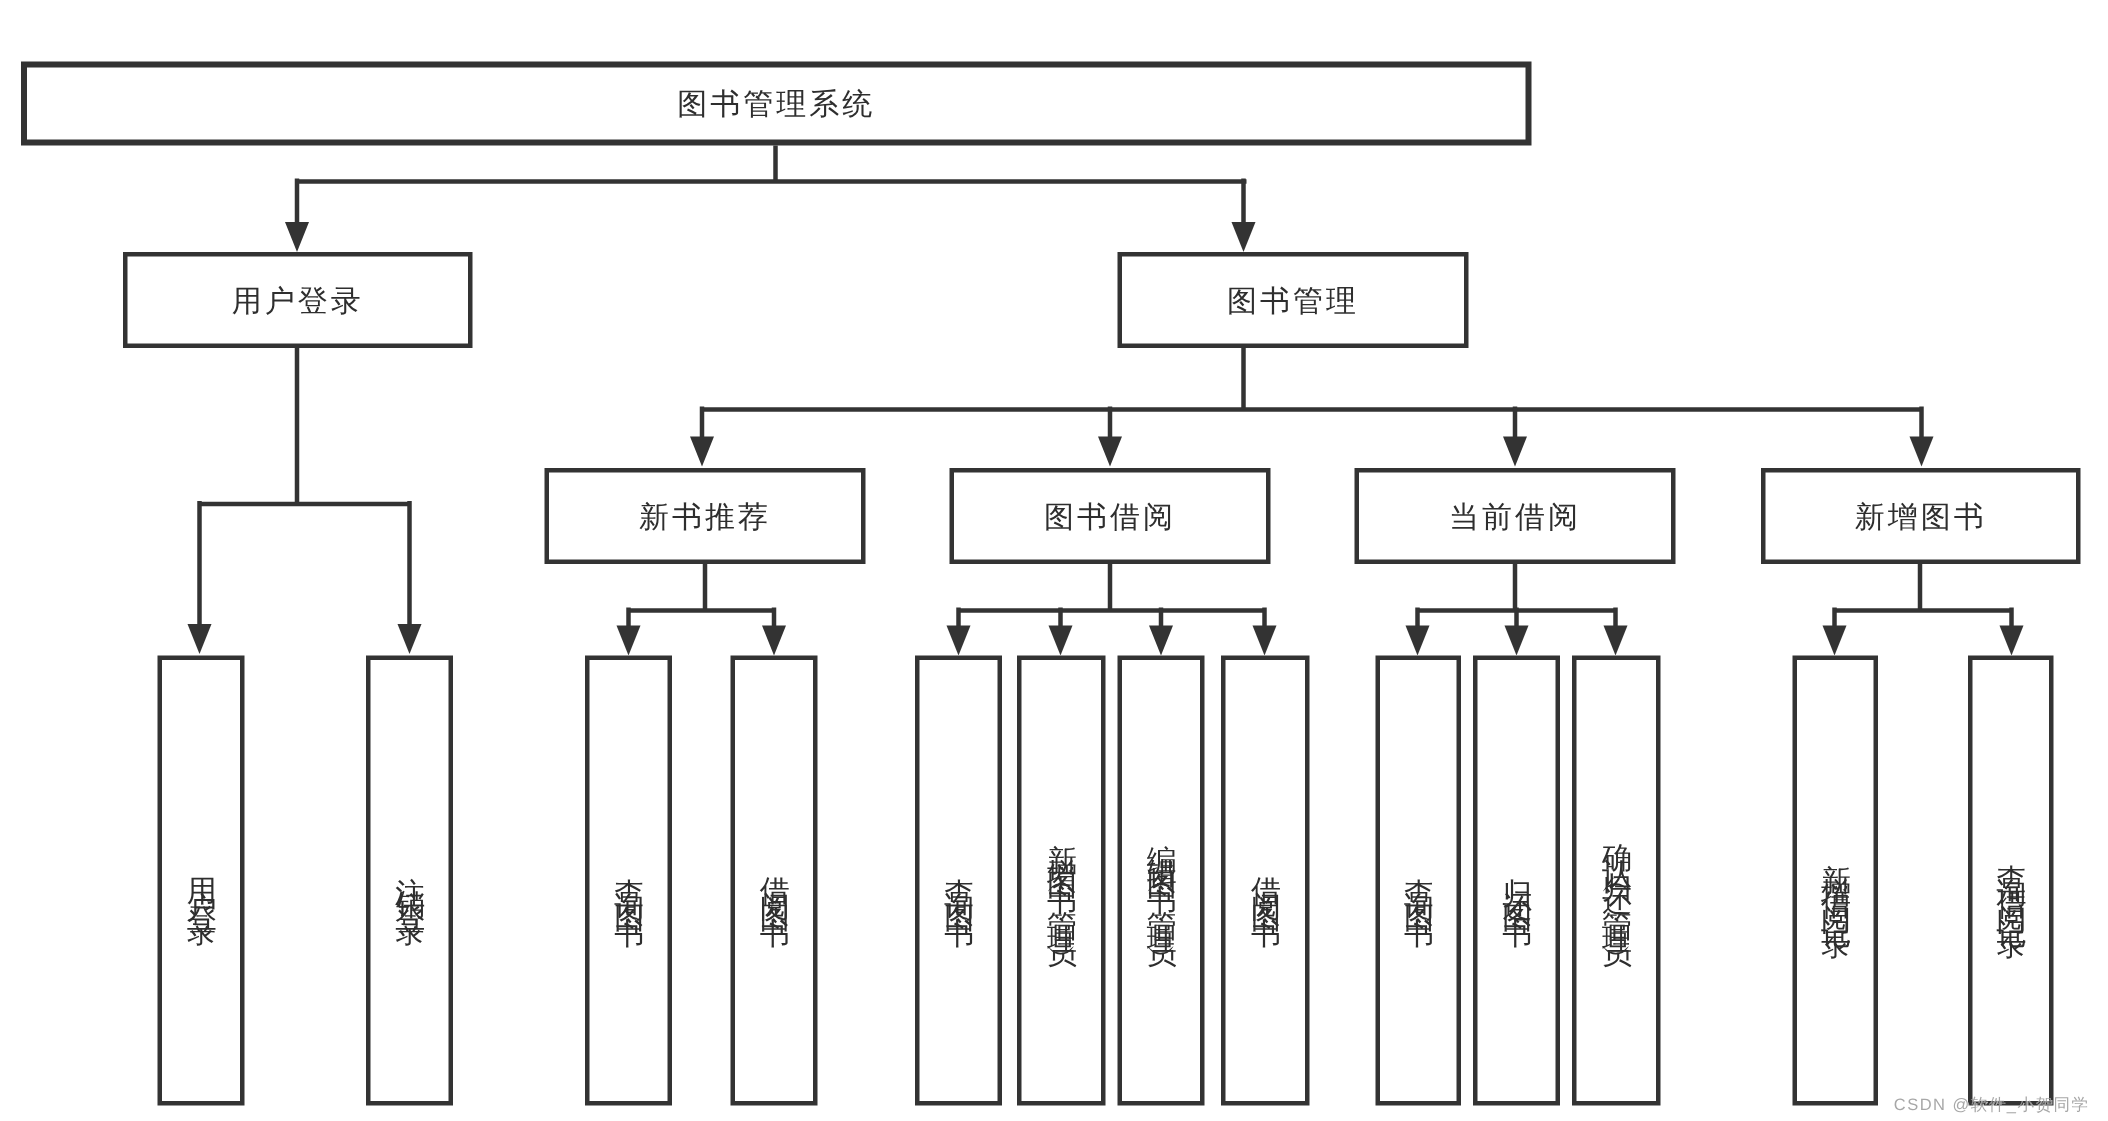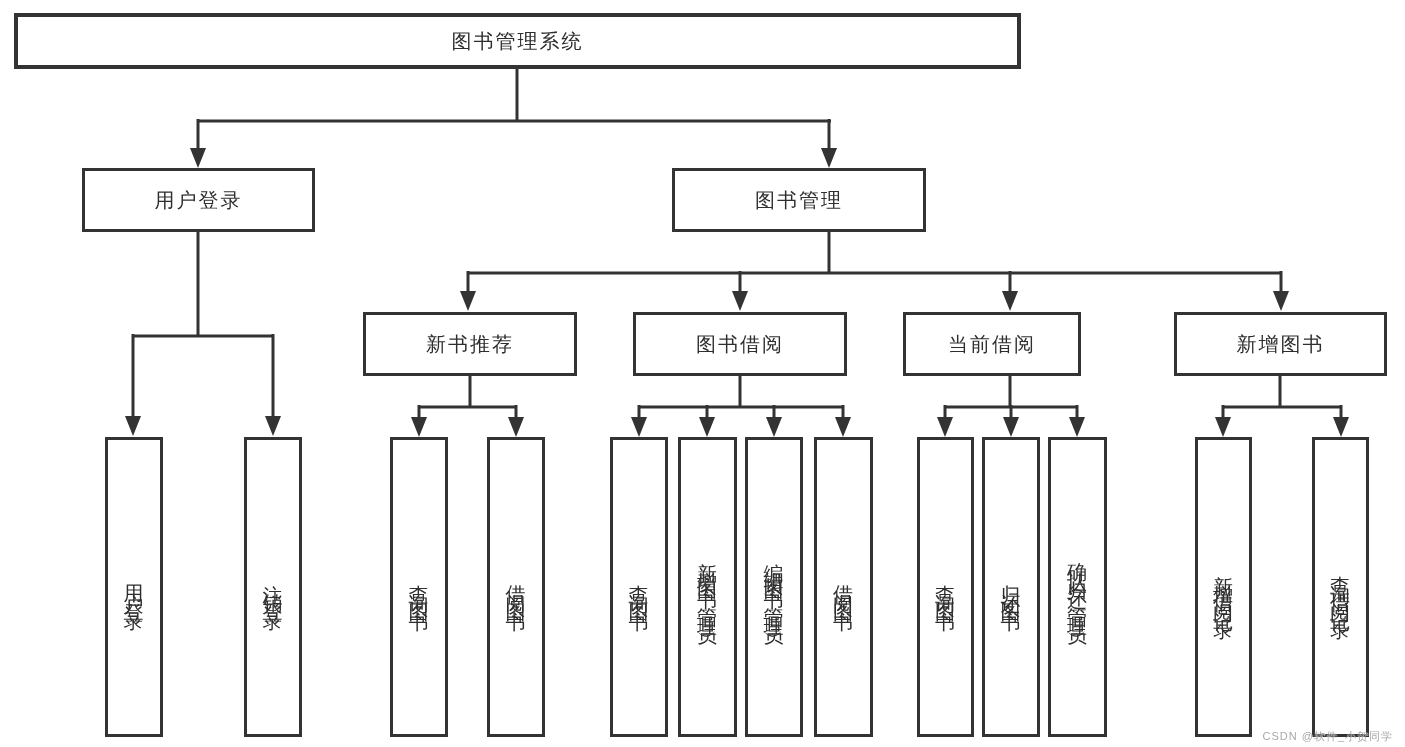--- a/index.html
+++ b/index.html
@@ -30,21 +30,21 @@
     position: absolute;
     box-sizing: border-box;
     background: var(--background);
     border: 3px solid var(--line);
     display: flex;
     align-items: center;
     justify-content: center;
     text-align: center;
     color: var(--text);
   }
-  .node.root { border-width: 4px; }
+  .node.root { border-width: 4px; margin-top: 28px; }
   .hnode { font-size: 20px; letter-spacing: 2px; white-space: nowrap; }
   .vnode span {
     writing-mode: vertical-rl;
     text-orientation: mixed;
     font-size: 20px;
     letter-spacing: 9px;
     line-height: 1;
     white-space: nowrap;
   }
   .watermark {
@@ -127,31 +127,31 @@
     <polygon class="chead" points="1333,417 1349,417 1341,437"></polygon>
   </svg>
 
   <div class="node root hnode" style="left:14px;top:13px;width:1007px;height:56px;">
     <span>图书管理系统</span>
   </div>
 
   <div class="node hnode" style="left:82px;top:168px;width:233px;height:64px;">
     <span>用户登录</span>
   </div>
-  <div class="node hnode" style="left:672px;top:168px;width:254px;height:64px;">
+  <div class="node hnode" style="left:745px;top:168px;width:234px;height:64px;">
     <span>图书管理</span>
   </div>
 
   <div class="node hnode" style="left:363px;top:312px;width:214px;height:64px;">
     <span>新书推荐</span>
   </div>
   <div class="node hnode" style="left:633px;top:312px;width:214px;height:64px;font-family:Liberation Mono, monospace;">
     <span>图书借阅</span>
   </div>
-  <div class="node hnode" style="left:903px;top:312px;width:178px;height:64px;">
+  <div class="node hnode" style="left:903px;top:312px;width:214px;height:64px;">
     <span>当前借阅</span>
   </div>
   <div class="node hnode" style="left:1174px;top:312px;width:213px;height:64px;">
     <span>新增图书</span>
   </div>
 
   <div class="node vnode" style="left:105px;top:437px;width:58px;height:300px;">
     <span>用户登录</span>
   </div>
   <div class="node vnode" style="left:244px;top:437px;width:58px;height:300px;">

